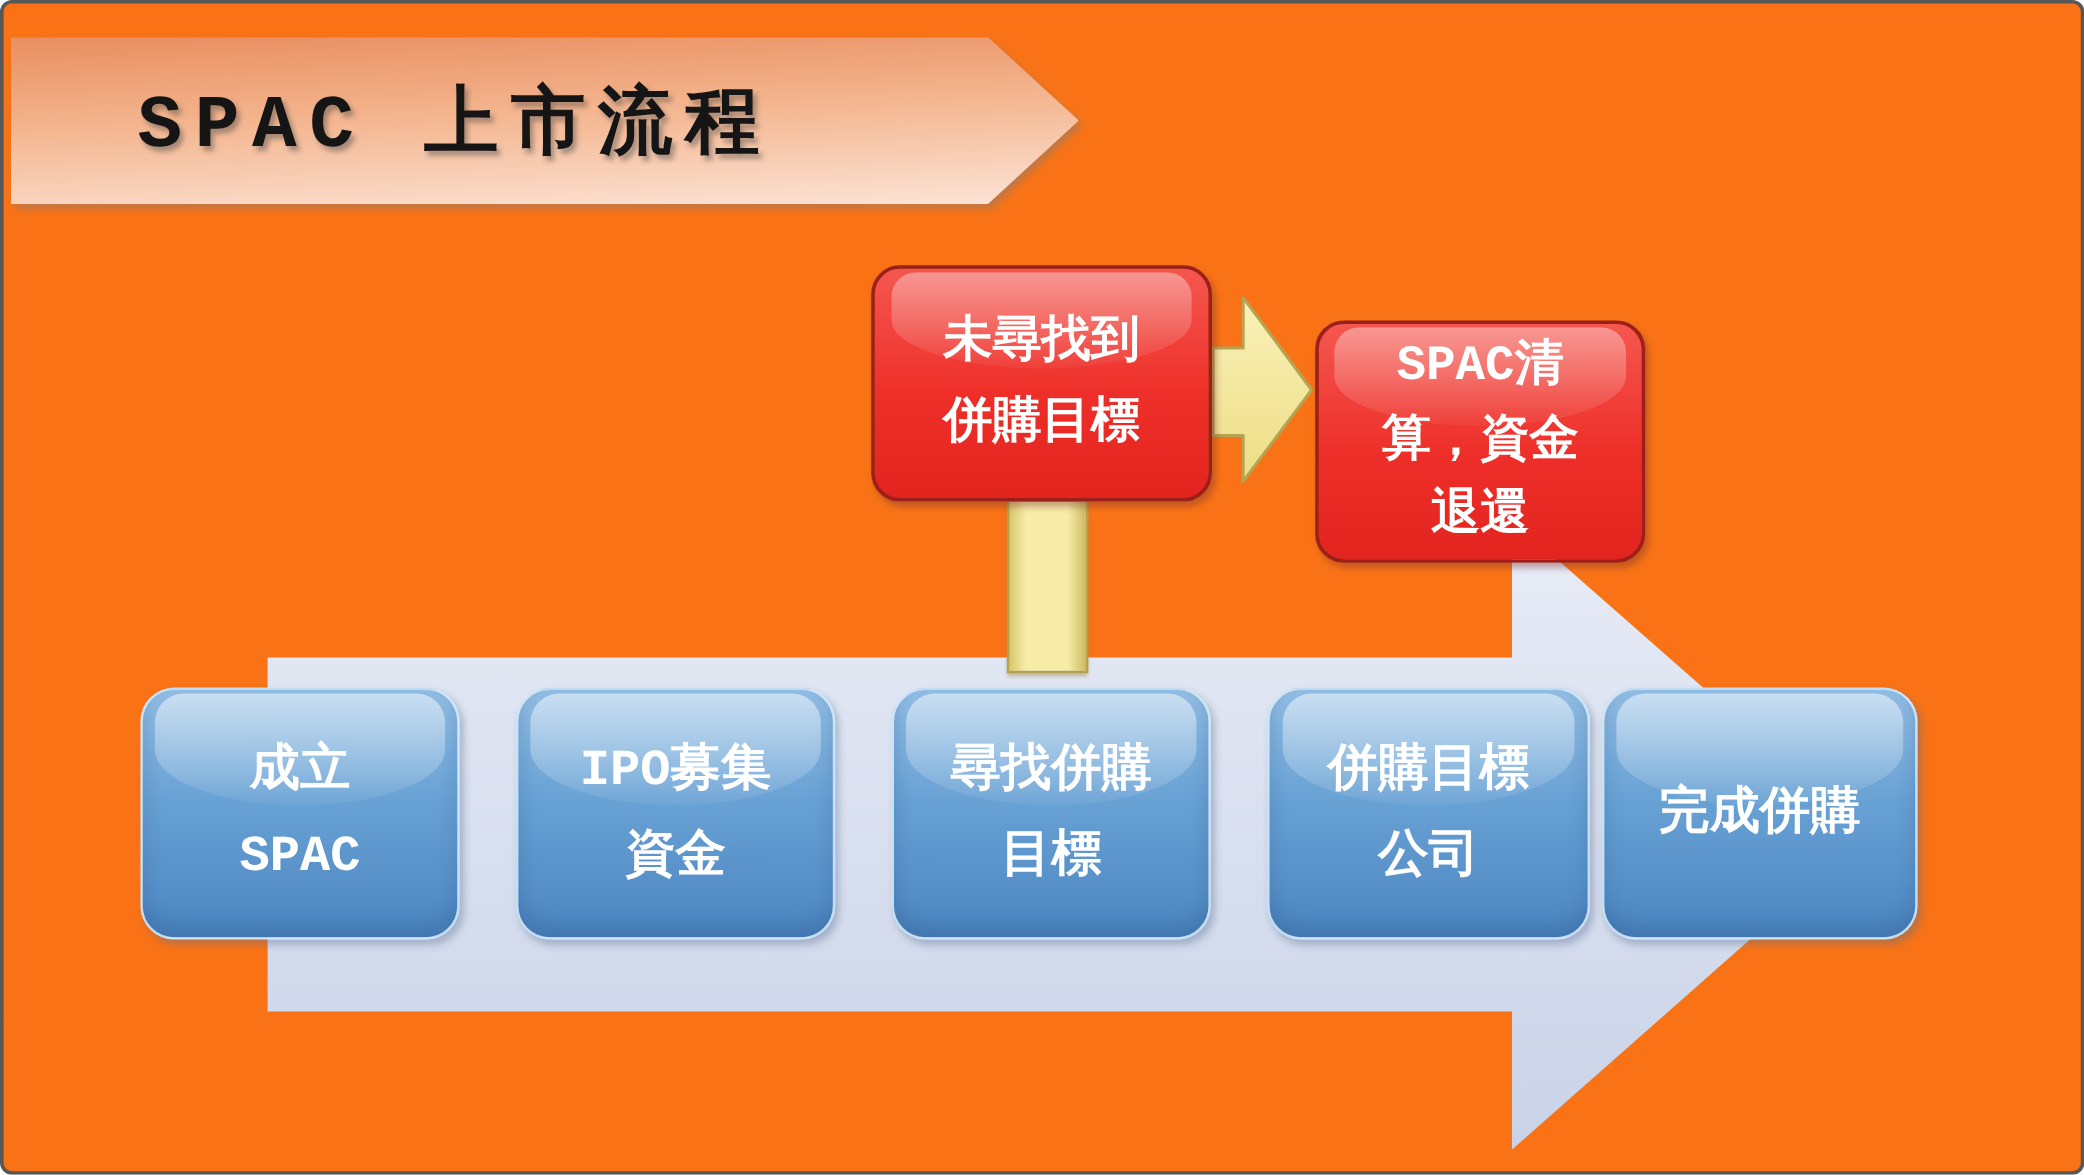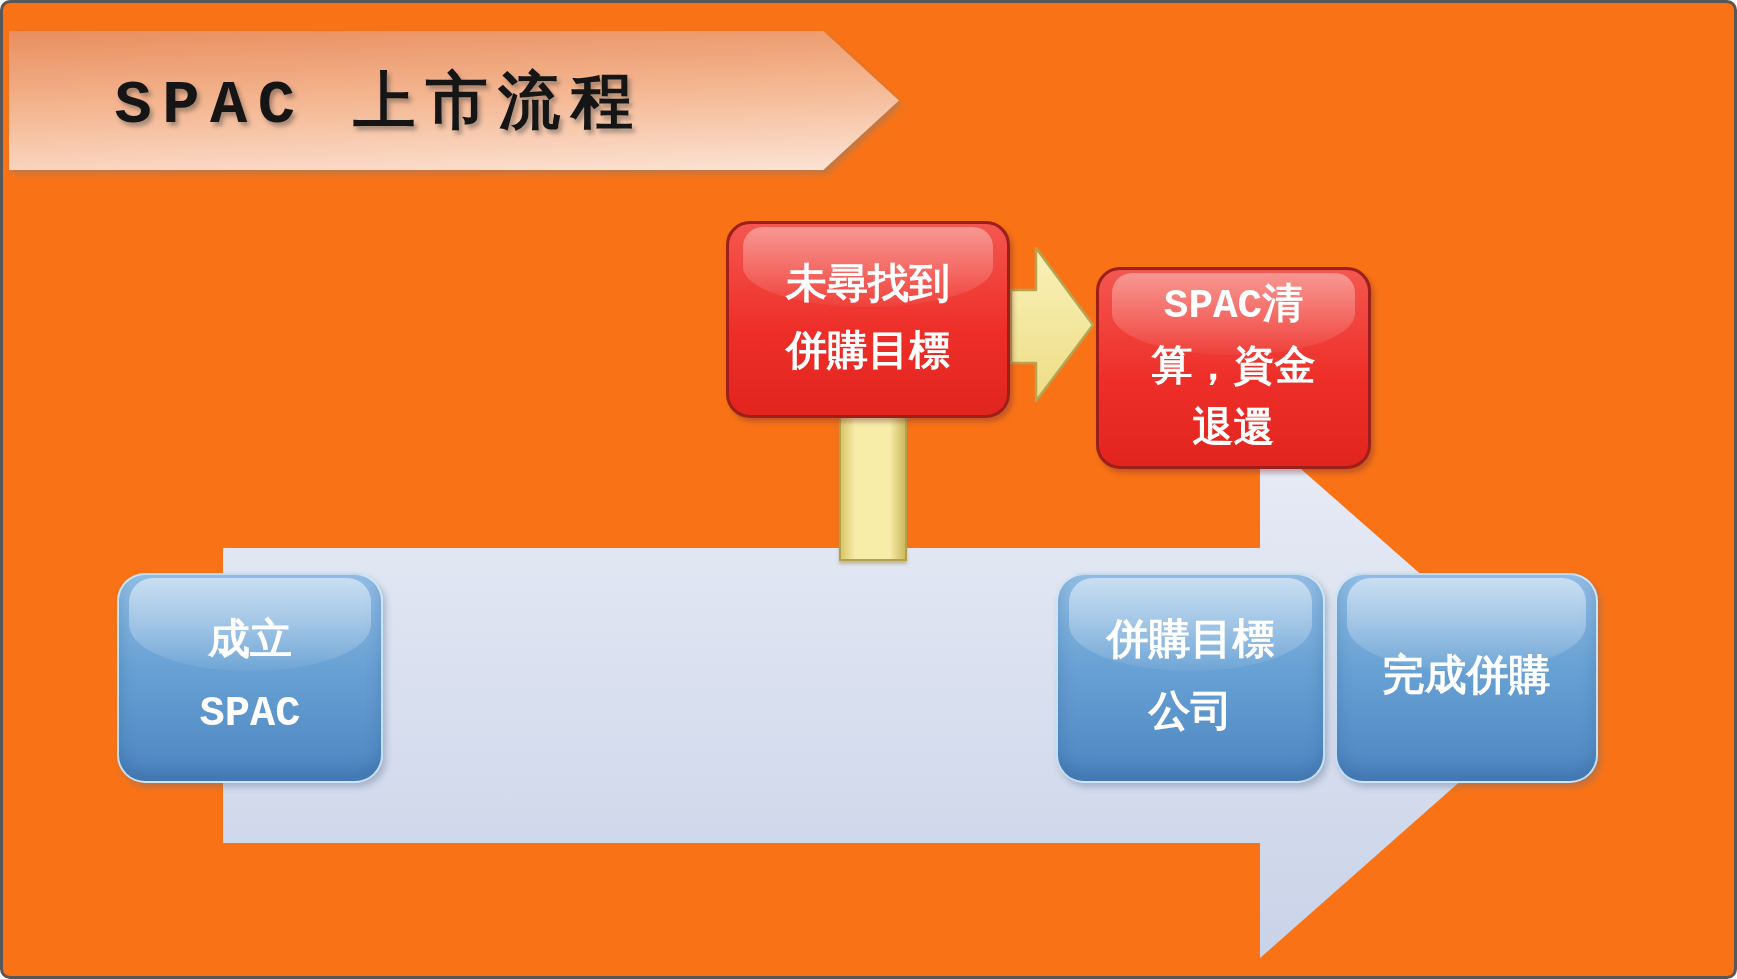--- a/index.html
+++ b/index.html
@@ -137,20 +137,28 @@
   <div class="red-box red-box-2">
     <div class="label">SPAC清
 算，資金
 退還</div>
   </div>
 
   <div class="step step-1">
     <div class="label">成立
 SPAC</div>
   </div>
+  <div class="step step-2">
+    <div class="label">IPO募集
+資金</div>
+  </div>
+  <div class="step step-3">
+    <div class="label">尋找併購
+目標</div>
+  </div>
   <div class="step step-4">
     <div class="label">併購目標
 公司</div>
   </div>
   <div class="step step-5">
     <div class="label">完成併購</div>
   </div>
 
 </div>
 

